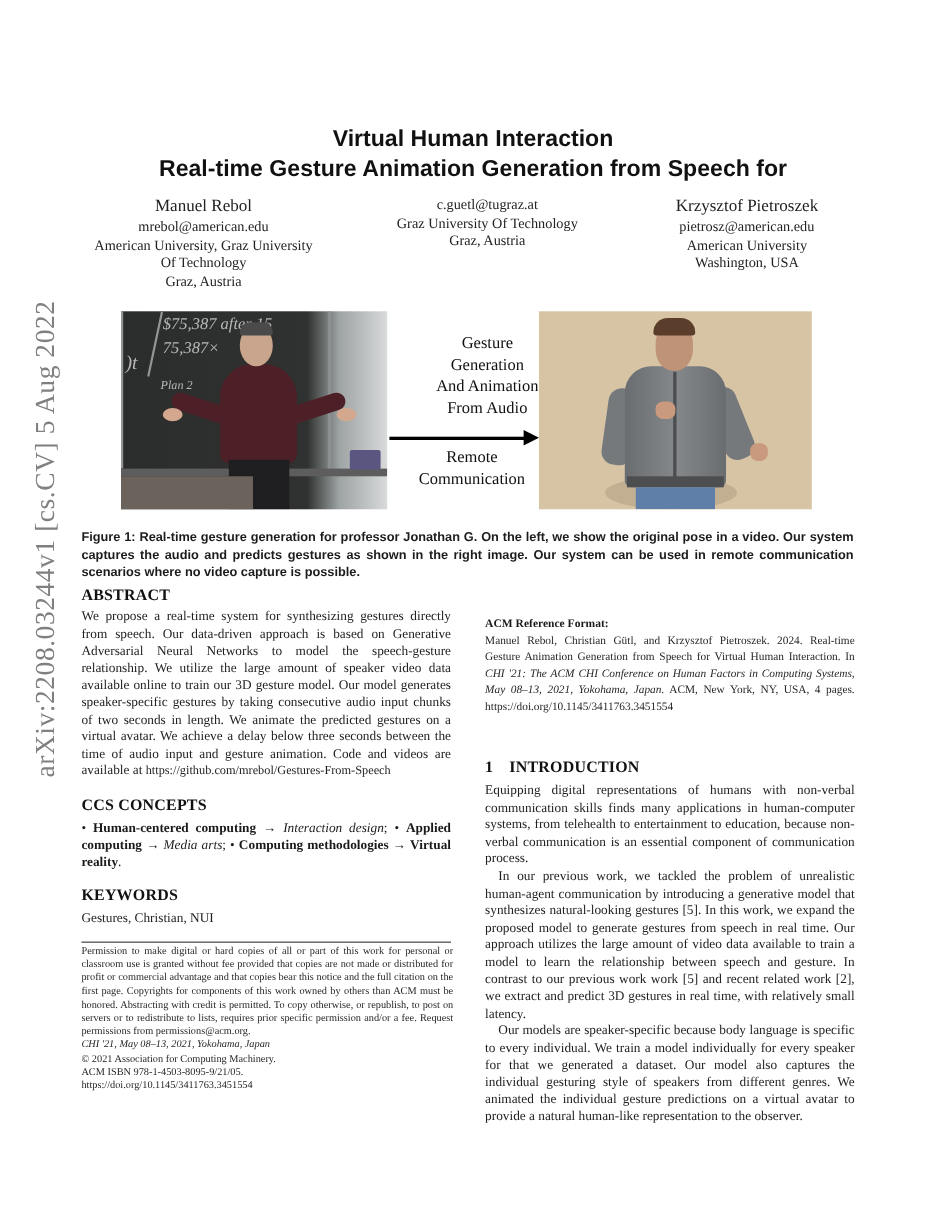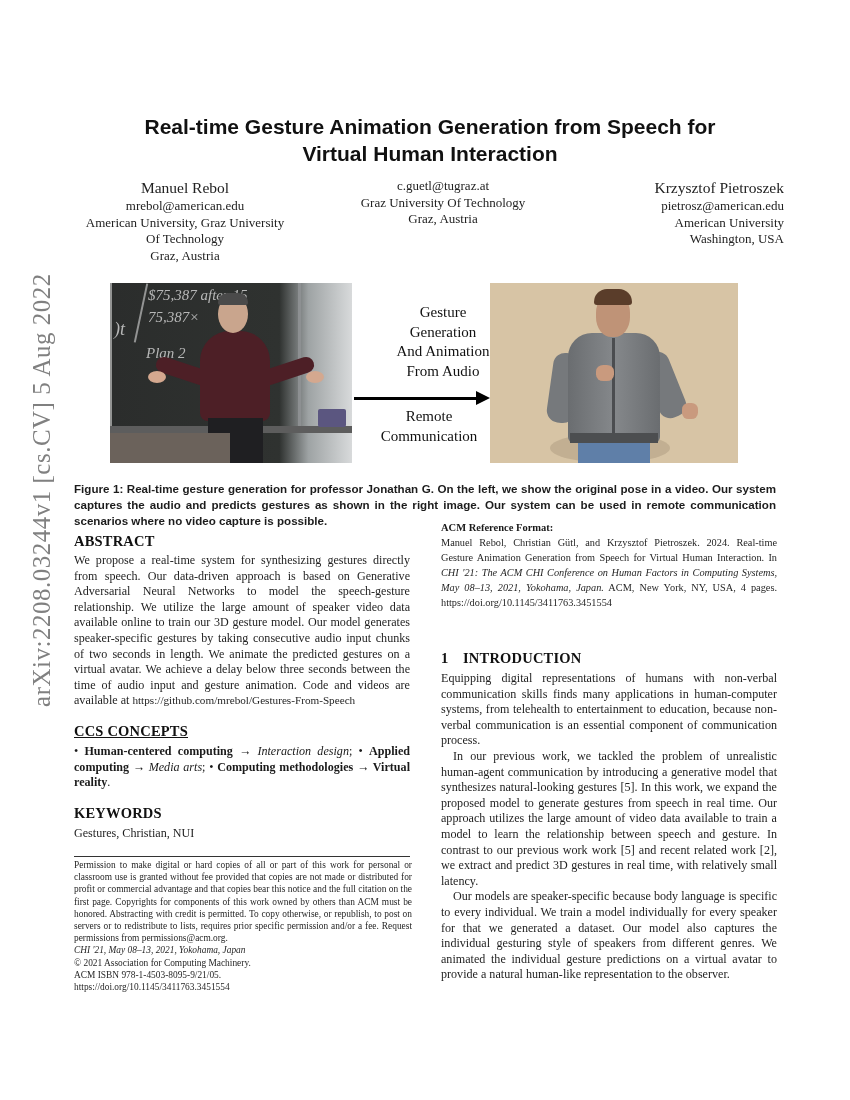--- a/index.html
+++ b/index.html
@@ -19,21 +19,21 @@
     position: absolute; left: 80px; width: 700px; top: 113px;
     text-align: center; font-family: "Liberation Sans", "DejaVu Sans", sans-serif;
     font-weight: bold; font-size: 21px; line-height: 27px; color: #111;
   }
 
   .authors { position: absolute; top: 178px; left: 70px; width: 720px; display: flex; justify-content: space-between; }
   .author { text-align: center; font-size: 13px; line-height: 16.5px; color: #222; }
   .author .name { font-size: 15.5px; line-height: 19px; margin-bottom: 1px; }
   .author.a1 { width: 230px; }
   .author.a2 { width: 220px; margin-left: 12px; }
-  .author.a3 { width: 210px; margin-right: 6px; text-align: right; }
+  .author.a3 { width: 210px; margin-right: 6px; }
 
   .figure { position: absolute; top: 283px; left: 110px; width: 630px; height: 180px; }
   .fig-left {
     position: absolute; left: 0; top: 0; width: 242px; height: 180px;
     background: linear-gradient(90deg, #2b2d2c 0%, #2f3230 70%, #9ea3a4 82%, #d8dadb 100%);
     overflow: hidden;
   }
   .fig-left .board-line { position: absolute; background: #d8d8d8; opacity: 0.6; }
   .fig-left .chalk { position: absolute; color: #cfcfcf; font-family: "Liberation Serif", serif; font-style: italic; opacity: 0.85; }
   .fig-left .person-body {
@@ -85,32 +85,32 @@
   .fig-right .hand-l { position: absolute; left: 106px; top: 82px; width: 18px; height: 16px; background: #c99a7e; border-radius: 40%; }
   .fig-right .hand-r { position: absolute; left: 192px; top: 120px; width: 16px; height: 16px; background: #c99a7e; border-radius: 40%; }
 
   .caption {
     position: absolute; top: 481px; left: 74px; width: 702px;
     font-family: "Liberation Sans", "DejaVu Sans", sans-serif; font-weight: bold; font-size: 11.6px; line-height: 16px;
     text-align: justify; color: #1c1c1c;
   }
 
   .col-left { position: absolute; left: 74px; top: 533px; width: 336px; }
-  .col-right { position: absolute; left: 441px; top: 520px; width: 336px; }
+  .col-right { position: absolute; left: 441px; top: 560px; width: 336px; }
 
   .sec-head {
     font-family: "Liberation Serif", serif; font-weight: bold; font-size: 14.5px; line-height: 17px; color: #111; letter-spacing: 0.2px;
   }
   .body-text { font-size: 12.1px; line-height: 15.6px; text-align: justify; color: #1e1e1e; hyphens: auto; }
   .body-text .url { font-size: 11.2px; }
   .indent { text-indent: 12px; }
 
   .abstract-head { margin-bottom: 3px; }
   .abstract { }
-  .ccs-head { margin-top: 14px; margin-bottom: 4px; text-decoration: underline; }
+  .ccs-head { margin-top: 14px; margin-bottom: 4px; }
   .ccs { font-size: 12.1px; line-height: 15.6px; text-align: justify; }
   .ccs b { font-weight: bold; }
   .ccs i { font-style: italic; }
   .kw-head { margin-top: 14px; margin-bottom: 4px; }
 
   .footnote-rule { position: absolute; left: 74px; top: 856px; width: 336px; height: 1px; background: #333; }
   .footnote { position: absolute; left: 74px; top: 859px; width: 338px; font-size: 9.4px; line-height: 12.2px; color: #262626; text-align: justify; }
   .footnote .venue { font-style: italic; }
 
   .ref-head { font-family: "Liberation Serif", serif; font-weight: bold; font-size: 10.5px; line-height: 15px; }
@@ -122,22 +122,22 @@
   .intro p { margin: 0; }
 </style>
 </head>
 <body>
 
 <div class="arxiv-stamp">
   <span>arXiv:2208.03244v1  [cs.CV]  5 Aug 2022</span>
 </div>
 
 <div class="title">
+  <div>Virtual Human Interaction</div>
   <div>Real-time Gesture Animation Generation from Speech for</div>
-  <div>Virtual Human Interaction</div>
 </div>
 
 <div class="authors">
   <div class="author a1">
     <div class="name">Manuel Rebol</div>
     <div>mrebol@american.edu</div>
     <div>American University, Graz University</div>
     <div>Of Technology</div>
     <div>Graz, Austria</div>
   </div>
@@ -155,21 +155,21 @@
 </div>
 
 <div class="figure">
   <div class="fig-left">
     <div class="board-line" style="left:0;top:0;width:2px;height:143px;"></div>
     <div class="board-line" style="left:30px;top:0;width:2px;height:60px;transform:rotate(12deg);"></div>
     <div class="board-line" style="left:188px;top:0;width:3px;height:143px;background:#8d9092;opacity:1;"></div>
     <div class="chalk" style="left:38px;top:4px;font-size:15px;">$75,387 after 15</div>
     <div class="chalk" style="left:38px;top:26px;font-size:15px;">75,387×</div>
     <div class="chalk" style="left:4px;top:36px;font-size:18px;">)t</div>
-    <div class="chalk" style="left:36px;top:62px;font-size:15px;">Plan 2</div>
+    <div class="chalk" style="left:36px;top:62px;font-size:11px;">Plan 2</div>
     <div class="ledge"></div>
     <div class="items"></div>
     <div class="arm-l"></div>
     <div class="arm-r"></div>
     <div class="hand-l"></div>
     <div class="hand-r"></div>
     <div class="person-body"></div>
     <div class="person-head"></div>
     <div class="person-hair"></div>
     <div class="trousers"></div>

